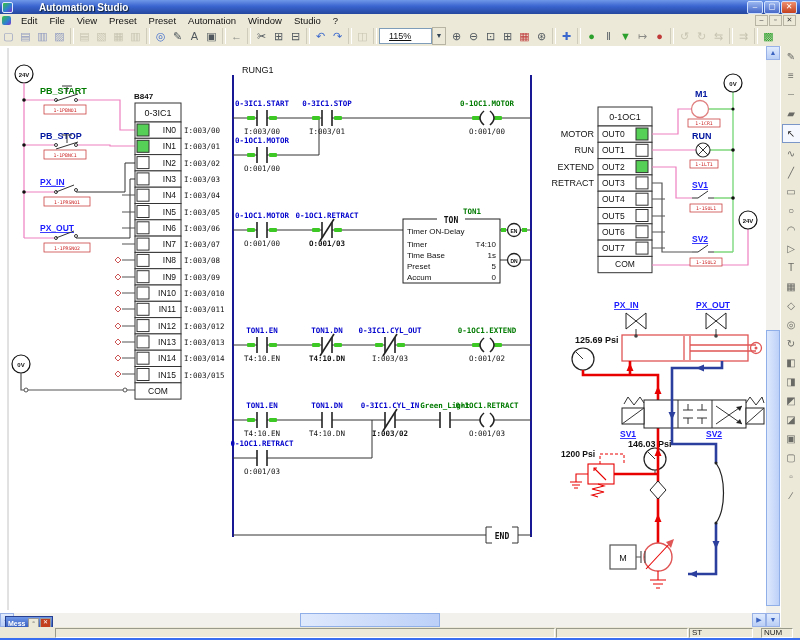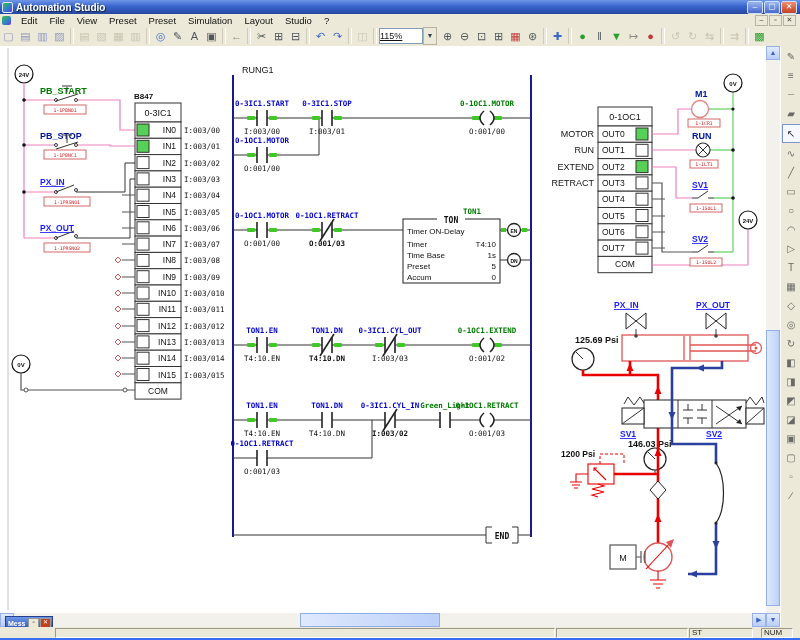--- a/index.html
+++ b/index.html
@@ -1,21 +1,21 @@
 <!DOCTYPE html>
 <html><head>
 <meta charset="utf-8">
 <style>
   html,body{margin:0;padding:0;background:#000;}
   #app{position:relative;width:800px;height:640px;background:#fff;overflow:hidden;
        font-family:"Liberation Sans",sans-serif;-webkit-font-smoothing:antialiased;}
   
   #titlebar{position:absolute;left:0;top:0;width:800px;height:14px;
     background:linear-gradient(180deg,#6f97e8 0%,#3a64cf 45%,#24479e 100%);
-    display:flex;align-items:center;color:#fff;}
+    display:flex;align-items:center;color:#fff;gap:23px;}
   #titlebar .appicon{width:9px;height:9px;margin:0 3px 0 2px;border-radius:2px;
     background:linear-gradient(135deg,#37c437 0%,#2e7fd4 55%,#7a34c9 100%);border:1px solid #dfe8ff;}
   #titlebar .ttl{font-size:10px;font-weight:bold;text-shadow:1px 1px 1px #123;}
   #titlebar .winbtns{margin-left:auto;display:flex;gap:1px;padding-right:3px;}
   .wbtn{width:14px;height:11px;font-size:8px;line-height:10px;text-align:center;color:#fff;
     border:1px solid #cfe0ff;border-radius:2px;background:linear-gradient(180deg,#9ab6f0,#4668c8);}
   .wbtn.close{background:linear-gradient(180deg,#ee8f6e,#c3401f);}
   
   #menubar{position:absolute;left:0;top:14px;width:800px;height:12px;background:#ece9d8;
     display:flex;align-items:center;font-size:9.5px;color:#111;border-bottom:1px solid #d8d4c4;}
@@ -26,21 +26,21 @@
   .mdib{width:11px;height:9px;font-size:7px;line-height:8px;text-align:center;color:#444;
     background:#ece9d8;border:1px solid #b8b4a4;}
   
   #toolbar{position:absolute;left:0;top:26px;width:800px;height:20px;background:#ece9d8;
     display:flex;align-items:center;border-bottom:1px solid #b8b4a4;}
   .tbi{width:17px;height:17px;text-align:center;font-size:11px;line-height:17px;flex:none;}
   .tsep{width:2px;height:16px;margin:0 2px;border-left:1px solid #cfccbc;border-right:1px solid #fff;flex:none;}
   .c-dim{color:#8f9ac0}.c-dis{color:#c8c4b2}.c-dark{color:#50585e}.c-blue{color:#3a68cc}
   .c-green{color:#2ca02c}.c-red{color:#c03a3a}.c-gray{color:#8a8a86}.c-grid{color:#c04040}
   #zoombox{width:42px;height:14px;background:#fff;border:1px solid #7f9db9;font-size:9px;
-    line-height:14px;padding-left:0;color:#111;flex:none;text-decoration:underline;}
+    line-height:14px;padding-left:9px;color:#111;flex:none;text-decoration:underline;}
   #zoomdrop{width:12px;height:16px;font-size:7px;line-height:16px;text-align:center;color:#345;
     background:#ece9d8;border:1px solid #b8b4a4;margin-right:2px;flex:none;}
   
   #canvas{position:absolute;left:0;top:46px;width:766px;height:567px;background:#fff;overflow:hidden;}
   #vscroll{position:absolute;left:766px;top:46px;width:14px;height:581px;background:#f2f1ec;}
   .sbtn{position:absolute;width:14px;height:14px;background:linear-gradient(180deg,#e0ebfd,#b9cef6);
     border:1px solid #98b2e8;box-sizing:border-box;color:#3a62c0;font-size:7px;text-align:center;line-height:12px;}
   .sthumb{position:absolute;background:linear-gradient(90deg,#dfe9fd,#bcd0f8);border:1px solid #90aee8;box-sizing:border-box;}
   #hscroll{position:absolute;left:0;top:613px;width:766px;height:14px;background:#f2f1ec;}
   #rtools{position:absolute;left:780px;top:46px;width:20px;height:581px;background:#ece9d8;border-left:1px solid #fff;}
@@ -111,22 +111,22 @@
     </div>
   </div>
 
   <div id="menubar">
     <div class="appicon2"></div>
     <span class="mi">Edit</span>
     <span class="mi">File</span>
     <span class="mi">View</span>
     <span class="mi">Preset</span>
     <span class="mi">Preset</span>
-    <span class="mi">Simulation</span>
-    <span class="mi">Layout</span>
+    <span class="mi">Automation</span>
+    <span class="mi">Window</span>
     <span class="mi">Studio</span>
     <span class="mi">?</span>
     <div class="mdibtns">
       <div class="mdib">–</div>
       <div class="mdib">▫</div>
       <div class="mdib">✕</div>
     </div>
   </div>
 
   <div id="toolbar">

